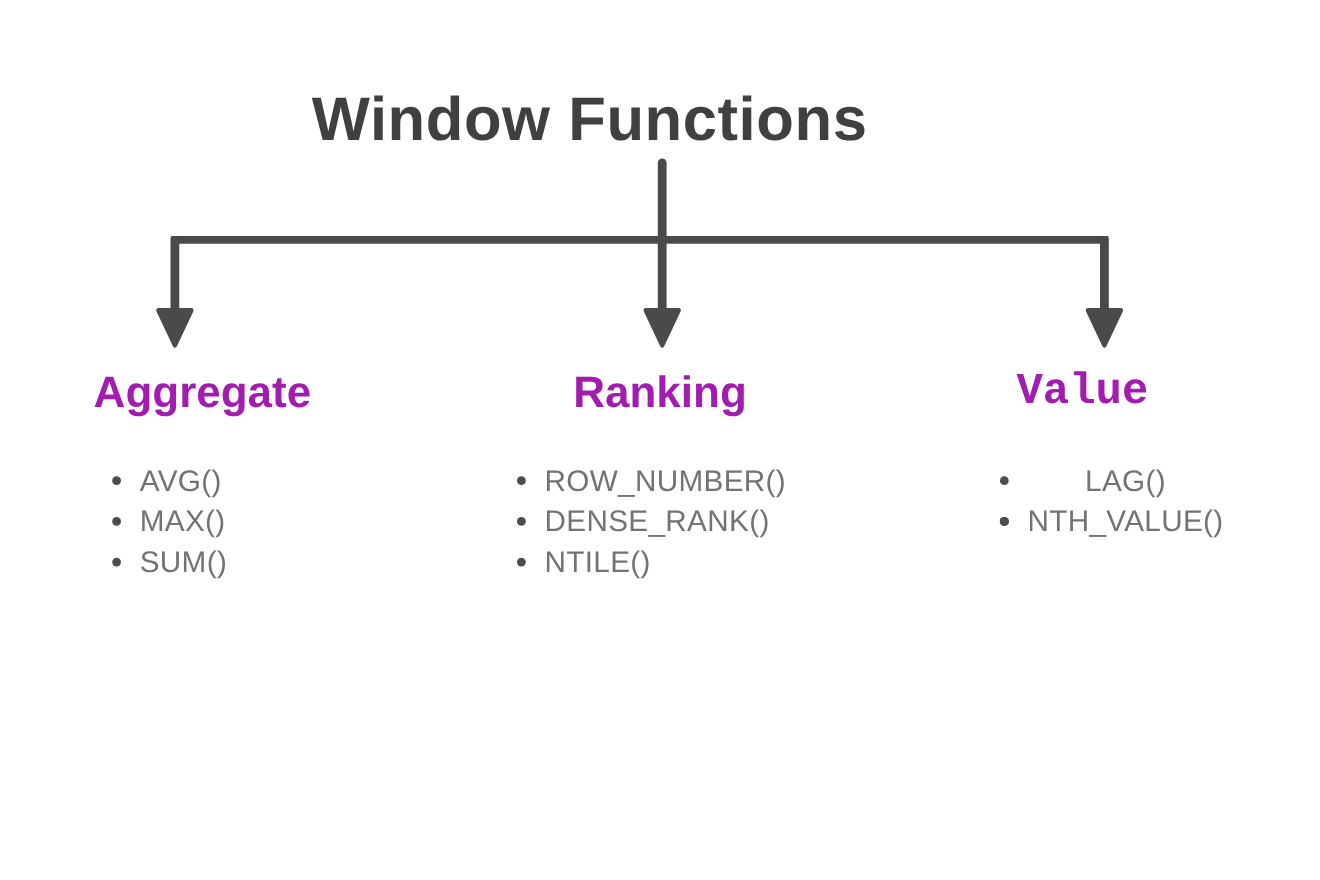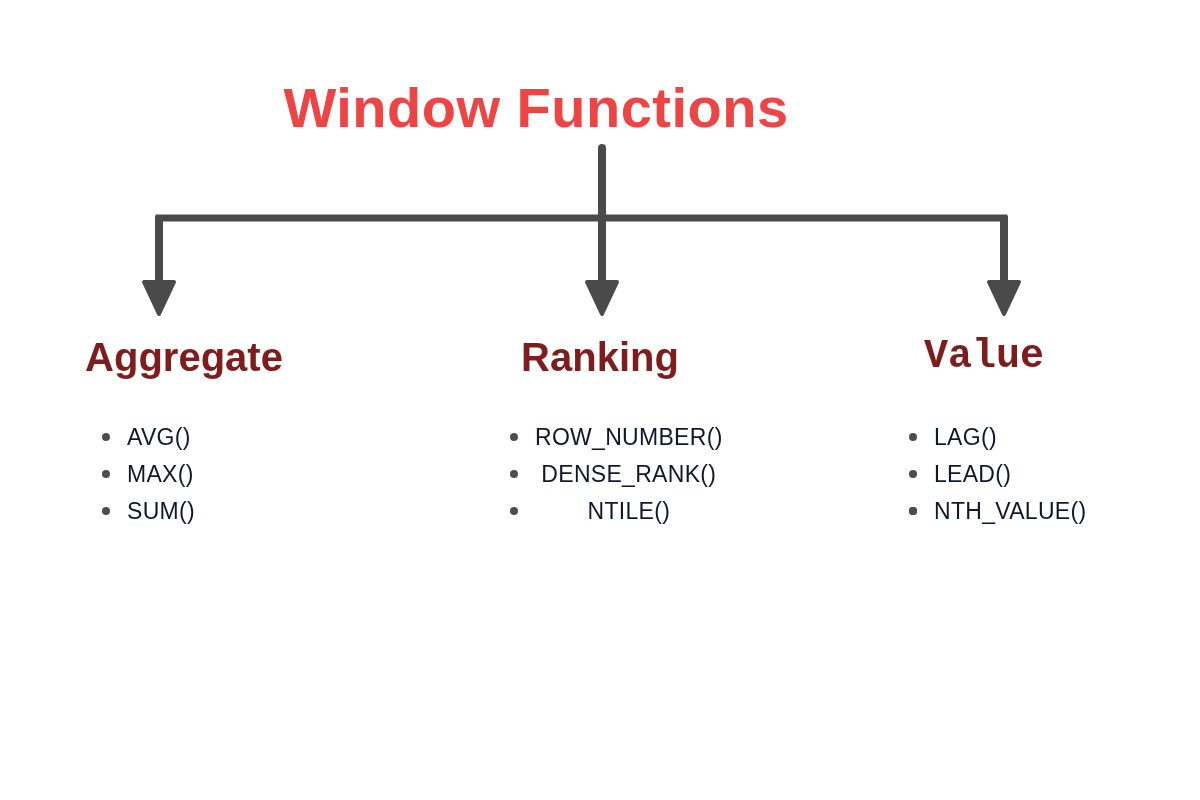--- a/index.html
+++ b/index.html
@@ -19,61 +19,61 @@
   .title {
     position: absolute;
     top: 80px;
     left: 0;
     width: 1072px;
     text-align: center;
     font-size: 56px;
     font-weight: 700;
     line-height: 1;
     letter-spacing: 0.5px;
-    color: #ef4444;
+    color: #404040;
   }
   .connector-svg {
     position: absolute;
     top: 0;
     left: 0;
     width: 1200px;
     height: 800px;
     pointer-events: none;
   }
   .col-heading {
     position: absolute;
     top: 337px;
     transform: translateX(-50%);
     font-size: 40px;
     font-weight: 700;
     line-height: 1;
     white-space: nowrap;
-    color: #7f1d1d;
+    color: #a21caf;
   }
   .heading-aggregate { left: 184px; }
   .heading-ranking   { left: 600px; }
   .heading-value     { left: 984px; font-family: Liberation Mono, monospace; }
   .fn-list {
     position: absolute;
     top: 419px;
     margin: 0;
     padding: 0;
     list-style: none;
   }
   .list-aggregate { left: 102px; }
-  .list-ranking   { left: 510px; text-align: center; }
-  .list-value     { left: 909px; }
+  .list-ranking   { left: 470px; }
+  .list-value     { left: 909px; text-align: center; }
   .fn-list li {
     position: relative;
     padding-left: 25px;
-    font-size: 23px;
+    font-size: 27px;
     line-height: 37px;
     letter-spacing: 0.3px;
     white-space: nowrap;
-    color: #0f172a;
+    color: #737373;
   }
   .bullet {
     position: absolute;
     left: 0;
     top: 14px;
     width: 8px;
     height: 8px;
     border-radius: 50%;
     background: #4d4d4d;
   }
@@ -110,19 +110,18 @@
   </ul>
 
   <ul class="fn-list list-ranking">
     <li><span class="bullet"></span><span>ROW_NUMBER()</span></li>
     <li><span class="bullet"></span><span>DENSE_RANK()</span></li>
     <li><span class="bullet"></span><span>NTILE()</span></li>
   </ul>
 
   <ul class="fn-list list-value">
     <li><span class="bullet"></span><span>LAG()</span></li>
-    <li><span class="bullet"></span><span>LEAD()</span></li>
     <li><span class="bullet"></span></li>
     <li><span class="bullet"></span></li>
     <li><span class="bullet"></span><span>NTH_VALUE()</span></li>
   </ul>
 
 </div>
 
 </body></html>

